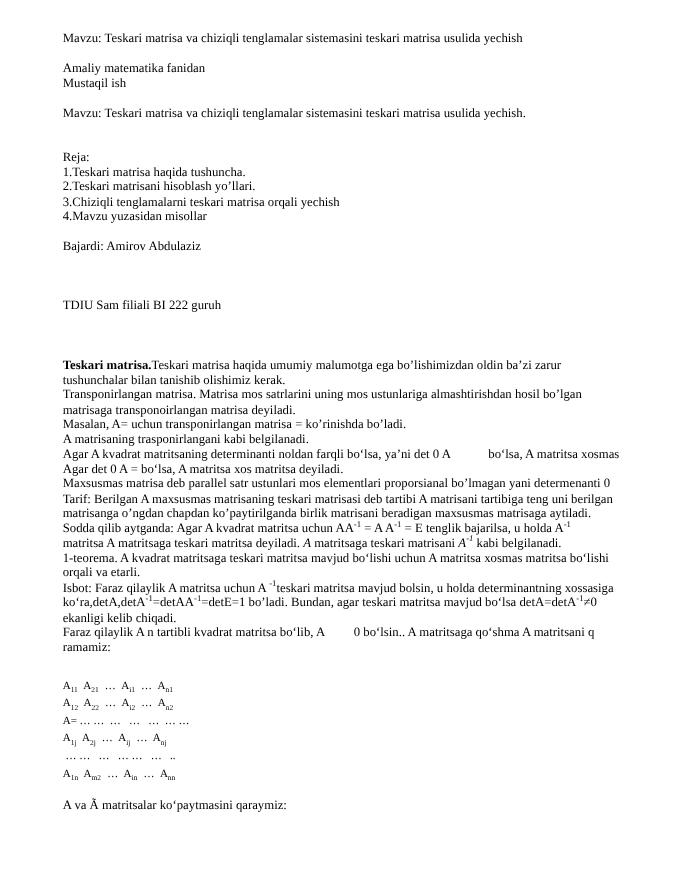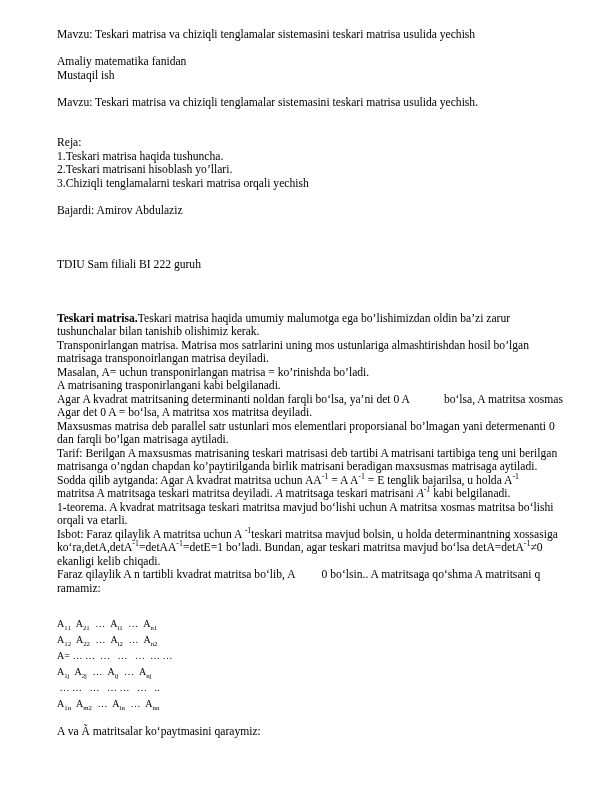--- a/index.html
+++ b/index.html
@@ -66,40 +66,40 @@
   <div class="line">Amaliy matematika fanidan</div>
   <div class="line">Mustaqil ish</div>
   <div class="blank">&nbsp;</div>
   <div class="line">Mavzu: Teskari matrisa va chiziqli tenglamalar sistemasini teskari matrisa usulida yechish.</div>
   <div class="blank">&nbsp;</div>
   <div class="blank">&nbsp;</div>
   <div class="line">Reja:</div>
   <div class="line">1.Teskari matrisa haqida tushuncha.</div>
   <div class="line">2.Teskari matrisani hisoblash yo’llari.</div>
   <div class="line">3.Chiziqli tenglamalarni teskari matrisa orqali yechish</div>
+  <div class="line">4.Mavzu yuzasidan misollar</div>
   <div class="blank">&nbsp;</div>
   <div class="line">Bajardi: Amirov Abdulaziz</div>
   <div class="blank">&nbsp;</div>
   <div class="blank">&nbsp;</div>
   <div class="blank">&nbsp;</div>
   <div class="line">TDIU Sam filiali BI 222 guruh</div>
   <div class="blank">&nbsp;</div>
   <div class="blank">&nbsp;</div>
   <div class="blank">&nbsp;</div>
 
   <div class="line"><span class="b">Teskari matrisa.</span><span>Teskari matrisa haqida umumiy malumotga ega bo’lishimizdan oldin ba’zi zarur</span></div>
   <div class="line">tushunchalar bilan tanishib olishimiz kerak.</div>
   <div class="line">Transponirlangan matrisa. Matrisa mos satrlarini uning mos ustunlariga almashtirishdan hosil bo’lgan</div>
   <div class="line">matrisaga transponoirlangan matrisa deyiladi.</div>
   <div class="line">Masalan, A= uchun transponirlangan matrisa = ko’rinishda bo’ladi.</div>
   <div class="line">A matrisaning trasponirlangani kabi belgilanadi.</div>
   <div class="line"><span>Agar A kvadrat matritsaning determinanti noldan farqli bo‘lsa, ya’ni det 0 A</span><span class="gap"></span><span>bo‘lsa, A matritsa xosmas</span></div>
   <div class="line">Agar det 0 A = bo‘lsa, A matritsa xos matritsa deyiladi.</div>
   <div class="line">Maxsusmas matrisa deb parallel satr ustunlari mos elementlari proporsianal bo’lmagan yani determenanti 0</div>
-  <div class="line">dan farqli bo’lgan matrisaga aytiladi.</div>
   <div class="line">Tarif: Berilgan A maxsusmas matrisaning teskari matrisasi deb tartibi A matrisani tartibiga teng uni berilgan</div>
   <div class="line">matrisanga o’ngdan chapdan ko’paytirilganda birlik matrisani beradigan maxsusmas matrisaga aytiladi.</div>
 
   <div class="line"><span>Sodda qilib aytganda: Agar A kvadrat matritsa uchun AA</span><sup>-1</sup><span> = A A</span><sup>-1</sup><span> = E tenglik bajarilsa, u holda A</span><sup>-1</sup></div>
 
   <div class="line"><span>matritsa A matritsaga teskari matritsa deyiladi. </span><span class="it">A</span><span> matritsaga teskari matrisani </span><span class="it">A</span><sup class="it">-1</sup><span> kabi belgilanadi.</span></div>
 
   <div class="line">1-teorema. A kvadrat matritsaga teskari matritsa mavjud bo‘lishi uchun A matritsa xosmas matritsa bo‘lishi</div>
   <div class="line">orqali va etarli.</div>
 

